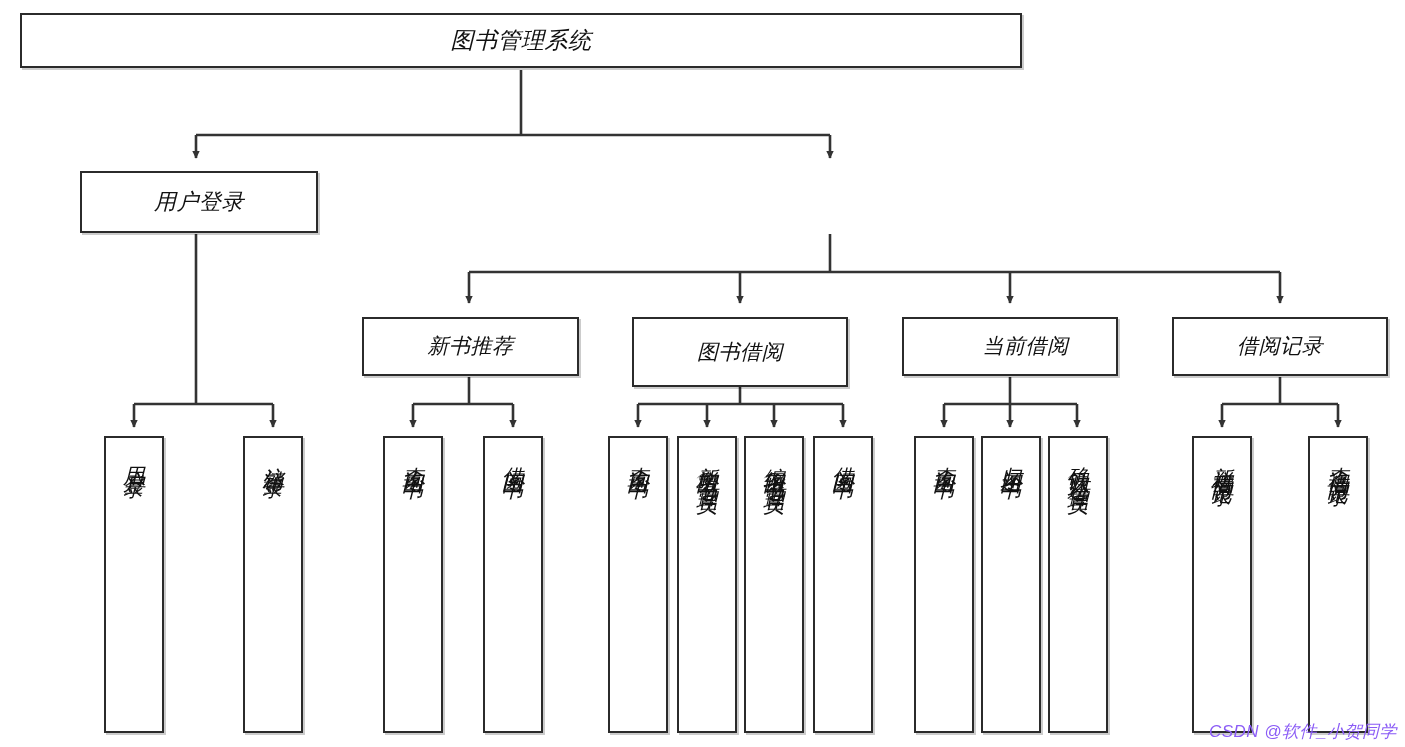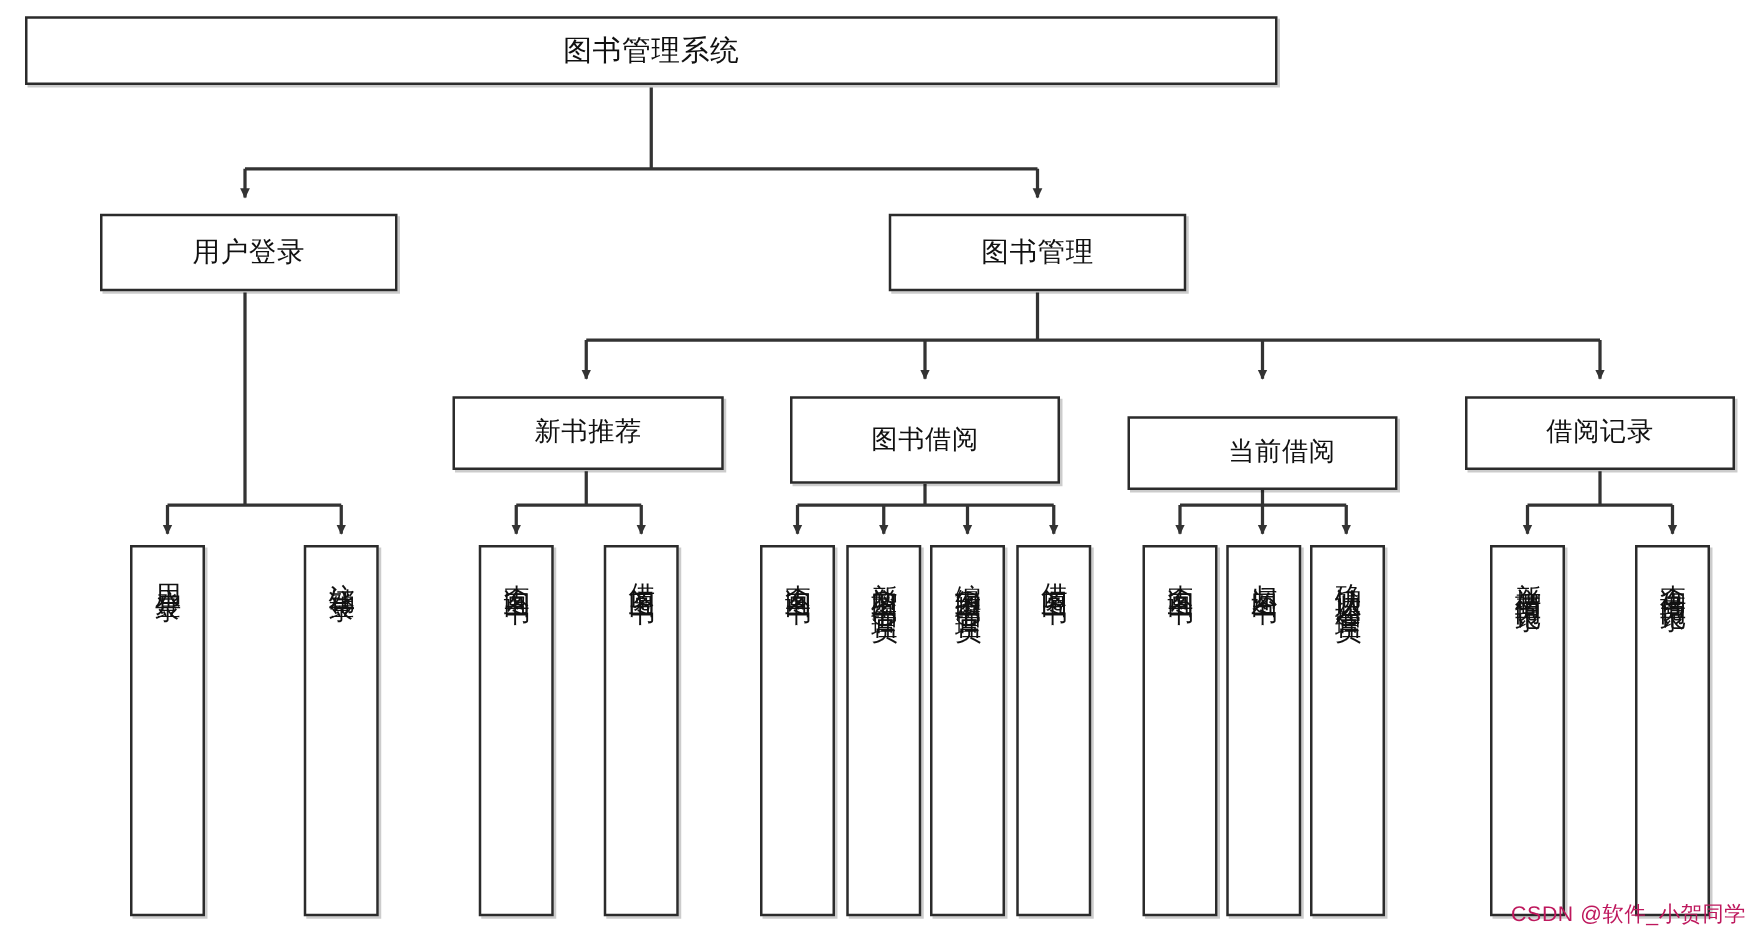--- a/index.html
+++ b/index.html
@@ -10,20 +10,21 @@
   }
   body {
     font-family: "Liberation Sans", "DejaVu Sans", sans-serif;
   }
   #diagram-canvas {
     position: relative;
     width: 1405px;
     height: 747px;
     background: #ffffff;
     overflow: hidden;
+    font-style: italic;
   }
   #edge-layer {
     position: absolute;
     left: 0;
     top: 0;
     width: 1405px;
     height: 747px;
     pointer-events: none;
   }
   .node {
@@ -62,21 +63,21 @@
     line-height: 1.0;
     letter-spacing: 4px;
     white-space: nowrap;
     max-height: 100%;
   }
   #watermark {
     position: absolute;
     right: 8px;
     bottom: 4px;
     font-size: 17px;
-    color: #be185d;
+    color: #8b5cf6;
     letter-spacing: 0.5px;
     z-index: 5;
     white-space: nowrap;
   }
 </style>
 </head>
 <body>
 
 <div id="diagram-canvas">
 
@@ -130,31 +131,28 @@
     </g>
   </svg>
 
   <div class="node root" style="left:20px; top:13px; width:1002px; height:55px;">
     <span class="node-label">图书管理系统</span>
   </div>
 
   <div class="node level2" style="left:80px; top:171px; width:238px; height:62px;">
     <span class="node-label">用户登录</span>
   </div>
-  <div class="node level2" style="left:711px; top:171px; width:238px; height:62px;">
-    <span class="node-label">图书管理</span>
-  </div>
 
   <div class="node level3" style="left:362px; top:317px; width:217px; height:59px;">
     <span class="node-label">新书推荐</span>
   </div>
   <div class="node level3" style="left:632px; top:317px; width:216px; height:70px;">
     <span class="node-label">图书借阅</span>
   </div>
-  <div class="node level3" style="left:902px; top:333px; width:216px; height:59px;padding-left:31px;">
+  <div class="node level3" style="left:902px; top:317px; width:216px; height:59px;padding-left:31px;">
     <span class="node-label">当前借阅</span>
   </div>
   <div class="node level3" style="left:1172px; top:317px; width:216px; height:59px;text-align:right;">
     <span class="node-label">借阅记录</span>
   </div>
 
   <div class="node leaf" style="left:104px; top:436px; width:60px; height:297px;">
     <span class="node-label">用户登录</span>
   </div>
   <div class="node leaf" style="left:243px; top:436px; width:60px; height:297px;">

